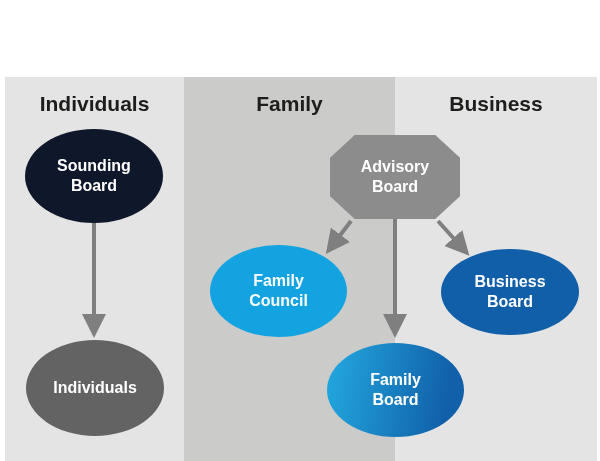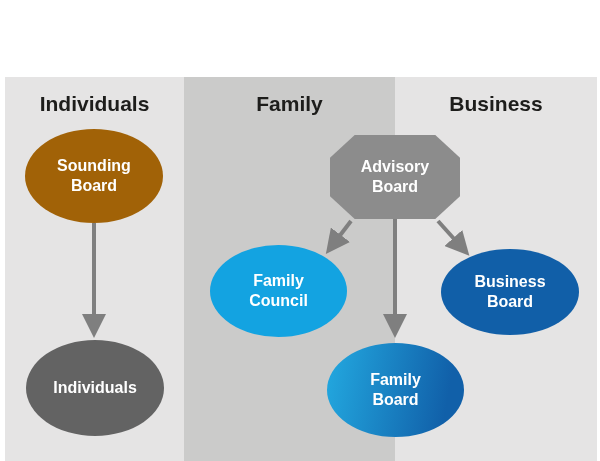--- a/index.html
+++ b/index.html
@@ -93,21 +93,21 @@
       <marker id="arrowhead" markerWidth="6" markerHeight="6" refX="1" refY="3" orient="auto" markerUnits="strokeWidth">
         <path d="M0,0 L6,3 L0,6 Z" fill="#7f7f7f"></path>
       </marker>
     </defs>
     <line x1="94" y1="223" x2="94" y2="318" stroke="#7f7f7f" stroke-width="4" marker-end="url(#arrowhead)"></line>
     <line x1="395" y1="219" x2="395" y2="318" stroke="#7f7f7f" stroke-width="4" marker-end="url(#arrowhead)"></line>
     <line x1="351" y1="221" x2="338" y2="238" stroke="#7f7f7f" stroke-width="4" marker-end="url(#arrowhead)"></line>
     <line x1="438" y1="221" x2="456" y2="241" stroke="#7f7f7f" stroke-width="4" marker-end="url(#arrowhead)"></line>
   </svg>
 
-  <div class="node ellipse node-sounding" style="background: #a16207;">
+  <div class="node ellipse node-sounding" style="background: #0f172a;">
     <span>Sounding
 Board</span>
   </div>
 
   <div class="node ellipse node-individuals" style="background: rgb(99, 99, 99);">
     <span>Individuals</span>
   </div>
 
   <div class="node octagon node-advisory" style="background: rgb(140, 140, 140);">
     <span>Advisory

